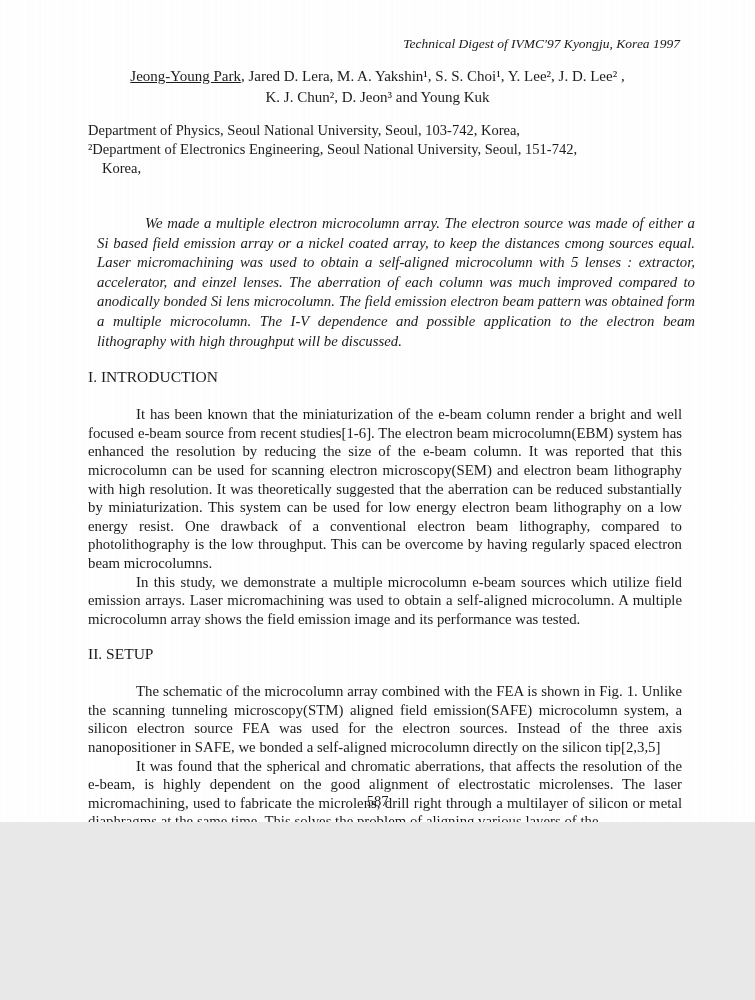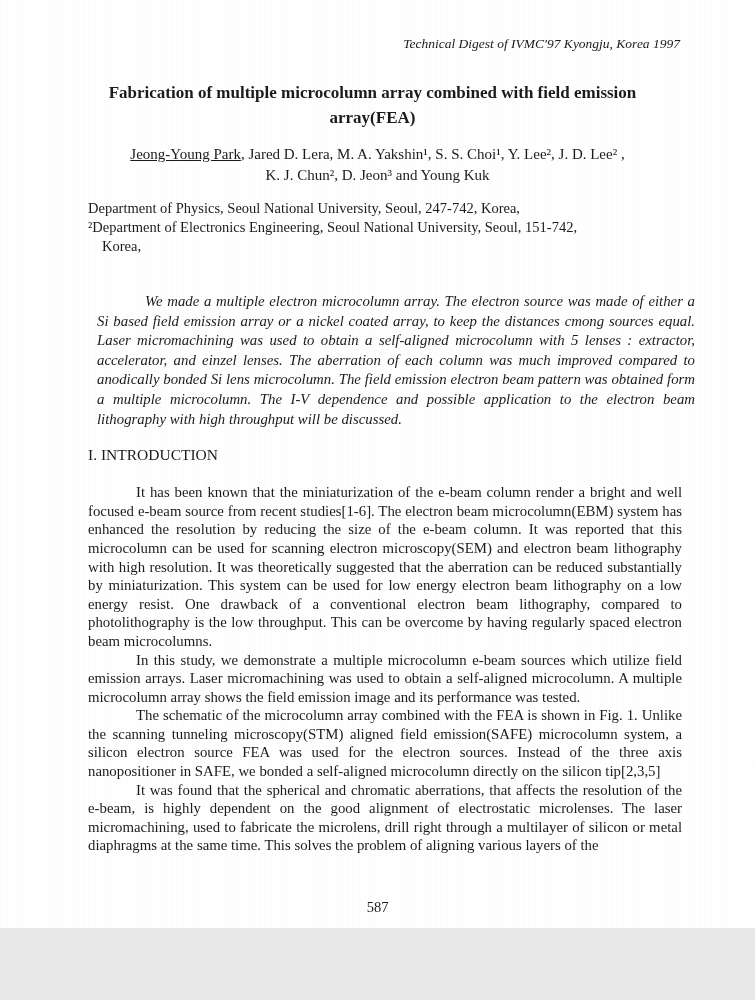--- a/index.html
+++ b/index.html
@@ -3,21 +3,21 @@
 <meta charset="utf-8">
 <style>
   html, body {
     margin: 0;
     padding: 0;
     background: #e8e8e8;
   }
   .page {
     position: relative;
     width: 755px;
-    height: 928px;
+    height: 822px;
     margin: 0 auto;
     background: #ffffff;
     background-image: repeating-linear-gradient(
       90deg,
       rgba(180,190,185,0.035) 0px,
       rgba(255,255,255,0) 3px,
       rgba(180,190,185,0.03) 7px,
       rgba(255,255,255,0) 11px
     );
     color: #1b1b1b;
@@ -92,46 +92,43 @@
     font-size: 14.5px;
   }
 </style>
 </head>
 <body>
 
 <div class="page">
 
   <div class="running-head">Technical Digest of IVMC'97 Kyongju, Korea 1997</div>
 
-  <h1 class="title">
-    <span>Fabrication of multiple microcolumn array combined with field emission</span><br>
-    <span>array(FEA)</span>
-  </h1>
 
   <div class="authors">
     <div>
       <span class="u">Jeong-Young Park</span><span>, Jared D. Lera, M. A. Yakshin¹, S. S. Choi¹, Y. Lee², J. D. Lee² ,</span>
     </div>
     <div>K. J. Chun², D. Jeon³ and Young Kuk</div>
   </div>
 
   <div class="affiliations">
-    <div>Department of Physics, Seoul National University, Seoul, 247-742, Korea,</div>
+    <div>Department of Physics, Seoul National University, Seoul, 103-742, Korea,</div>
     <div>²Department of Electronics Engineering, Seoul National University, Seoul, 151-742,</div>
     <div class="cont">Korea,</div>
   </div>
 
   <p class="abstract">We made a multiple electron microcolumn array. The electron source was made of either a Si based field emission array or a nickel coated array, to keep the distances cmong sources equal. Laser micromachining was used to obtain a self-aligned microcolumn with 5 lenses : extractor, accelerator, and einzel lenses. The aberration of each column was much improved compared to anodically bonded Si lens microcolumn. The field emission electron beam pattern was obtained form a multiple microcolumn. The I-V dependence and possible application to the electron beam lithography with high throughput will be discussed.</p>
 
   <h2 class="heading">I. INTRODUCTION</h2>
 
   <p class="para">It has been known that the miniaturization of the e-beam column render a bright and well focused e-beam source from recent studies[1-6].  The electron beam microcolumn(EBM) system has enhanced the resolution by reducing the size of the e-beam column. It was reported that this microcolumn can be used for scanning electron microscopy(SEM) and electron beam lithography with high resolution.  It was theoretically suggested that the aberration can be reduced substantially by miniaturization. This system can be used for low energy electron beam lithography on a low energy resist. One drawback of a conventional electron beam lithography, compared to photolithography is the low throughput. This can be overcome by having regularly spaced electron beam microcolumns.</p>
 
   <p class="para">In this study, we demonstrate a multiple microcolumn e-beam sources which utilize field emission arrays. Laser micromachining was used to obtain a self-aligned microcolumn. A multiple microcolumn array shows the field emission image and its performance was tested.</p>
 
+  <h2 class="heading">II. SETUP</h2>
 
   <p class="para">The schematic of the microcolumn array combined with the FEA is shown in Fig. 1. Unlike the scanning tunneling microscopy(STM) aligned field emission(SAFE) microcolumn system, a silicon electron source FEA was used for the electron sources. Instead of the three axis nanopositioner in SAFE, we bonded a self-aligned microcolumn directly on the silicon tip[2,3,5]</p>
 
   <p class="para">It was found that the spherical and chromatic aberrations, that affects the resolution of the e-beam, is highly dependent on the good alignment of electrostatic microlenses. The laser micromachining, used to fabricate the microlens, drill right through a multilayer of silicon or metal diaphragms at the same time.  This solves the problem of aligning various layers of the</p>
 
   <div class="page-number">587</div>
 
 </div>
 
 </body></html>

